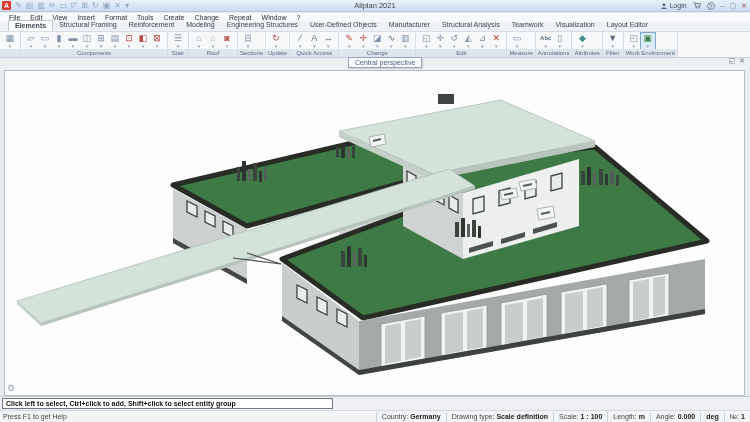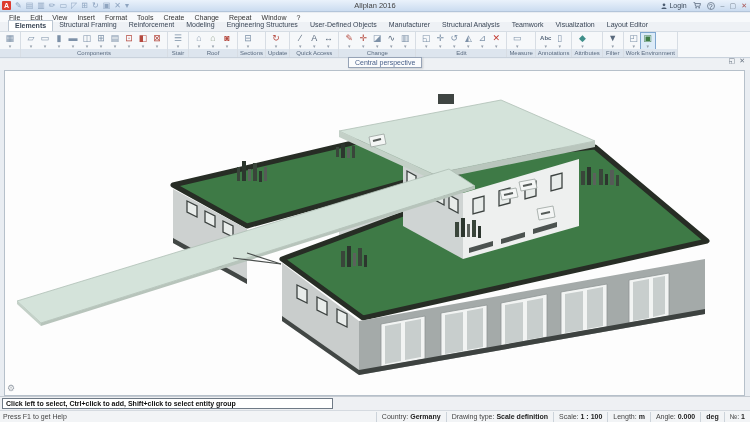--- a/index.html
+++ b/index.html
@@ -84,21 +84,21 @@
       <span class="qicon">▥</span>
       <span class="qicon">✏</span>
       <span class="qicon">▭</span>
       <span class="qicon">◸</span>
       <span class="qicon">⊞</span>
       <span class="qicon">↻</span>
       <span class="qicon">▣</span>
       <span class="qicon">✕</span>
       <span class="qicon">▾</span>
     </div>
-  <span class="title-text">Allplan 2016</span>
+  <span class="title-text">Allplan 2021</span>
   <div class="tb-right">
     <span class="login">
       <svg width="6" height="6" viewBox="0 0 8 8">
           <circle cx="4" cy="2.4" r="1.8" fill="#4a5a6e"></circle>
           <path d="M0.6 8 C0.6 5.4 7.4 5.4 7.4 8 Z" fill="#4a5a6e"></path>
         </svg>
       <span>Login</span>
     </span>
     <svg width="8" height="7" viewBox="0 0 10 9">
         <path d="M0.5 0.5 H2 L3.2 5.5 H8.5 L9.5 2 H2.6" stroke="#4a5a6e" stroke-width="0.9" fill="none"></path>

